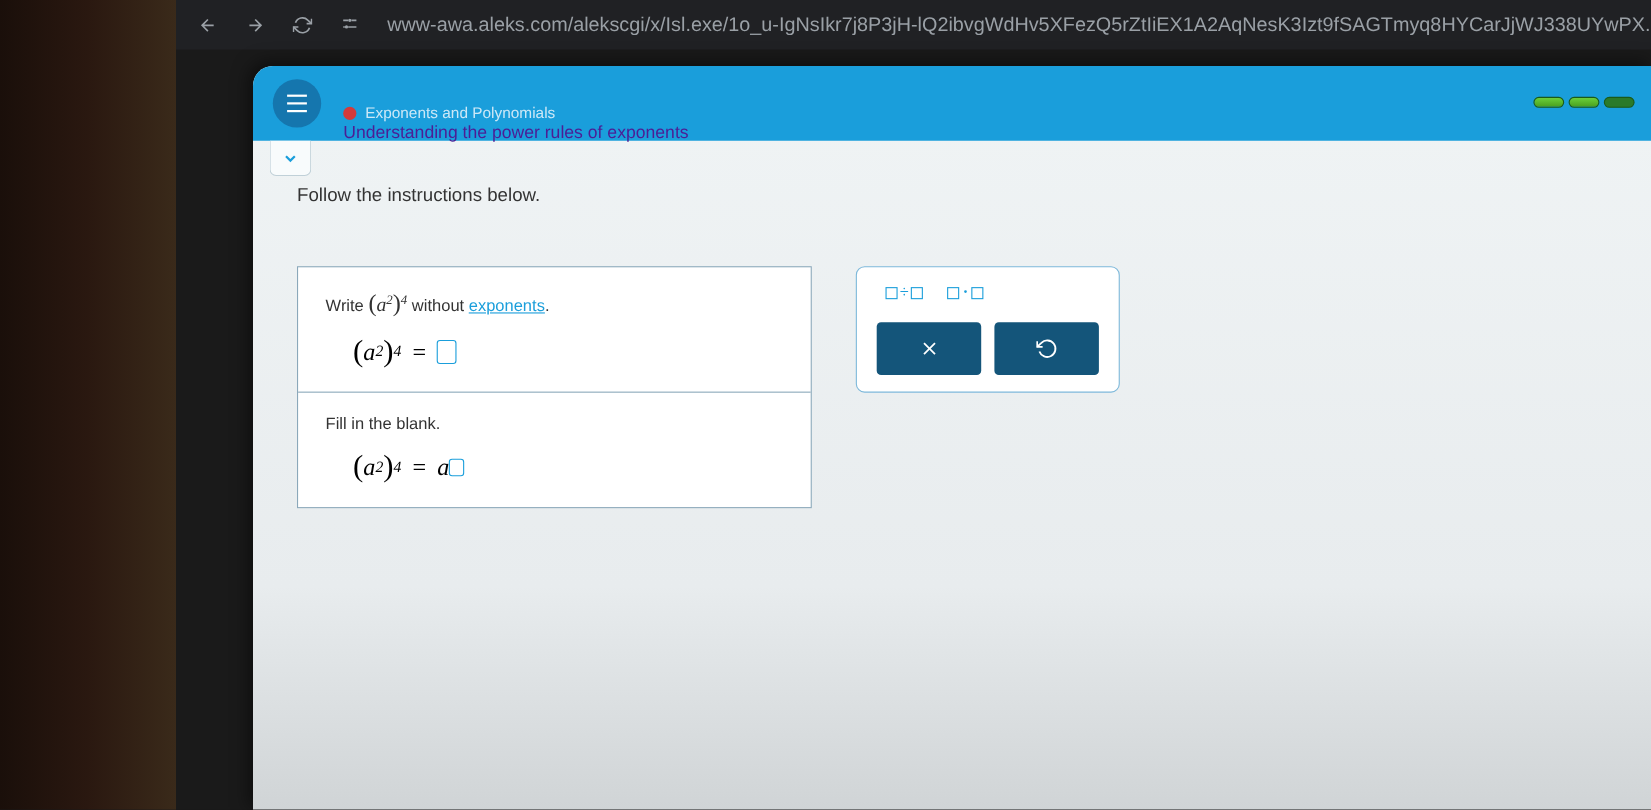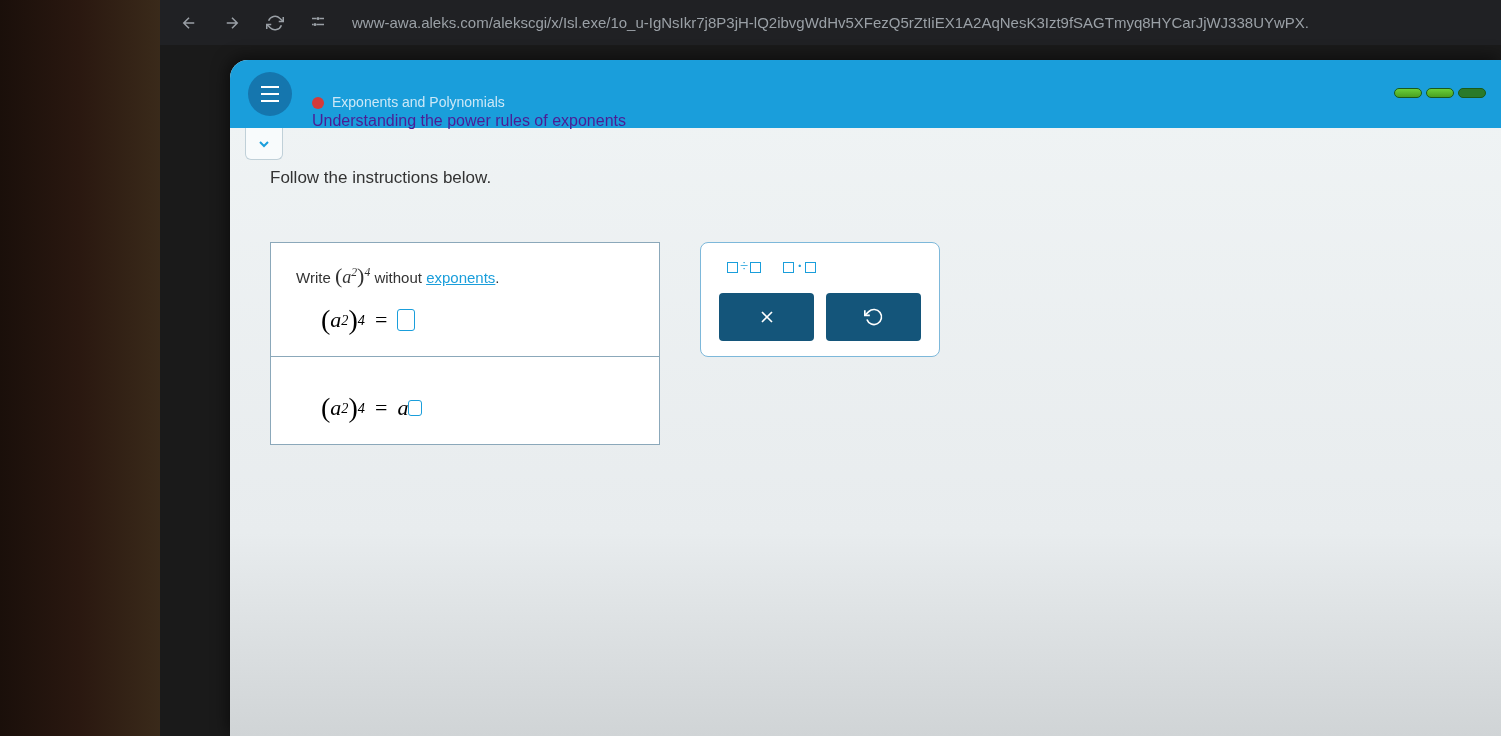--- a/index.html
+++ b/index.html
@@ -32,21 +32,21 @@
 }
 .nav-icon {
   color: #9aa0a6;
   font-size: 18px;
   cursor: pointer;
   display: inline-flex;
   align-items: center;
 }
 .url-text {
   color: #9aa0a6;
-  font-size: 15px;
+  font-size: 18px;
   white-space: nowrap;
 }
 .content-area {
   position: absolute;
   left: 230px;
   top: 60px;
   right: 0;
   bottom: 0;
   background: linear-gradient(to bottom, #f0f4f5 0%, #e8ecee 70%, #d0d4d6 100%);
   border-radius: 18px 0 0 0;
@@ -147,21 +147,21 @@
   margin-bottom: 54px;
 }
 .work-row {
   display: flex;
   gap: 40px;
   align-items: flex-start;
 }
 .problem-box {
   border: 1px solid #8ba8ba;
   background: #fff;
-  width: 390px;
+  width: 468px;
 }
 .problem-part {
   padding: 20px 25px;
   border-bottom: 1px solid #8ba8ba;
 }
 .problem-part:last-child { border-bottom: none; }
 .prompt-text {
   font-size: 15px;
   color: #333;
 }
@@ -313,20 +313,21 @@
             <span class="paren">(</span>
               <span>a</span>
               <span class="sup">2</span>
               <span class="paren">)</span>
               <span class="sup">4</span>
               <span class="eq">=</span>
               <span class="answer-box"></span>
           </div>
         </div>
         <div class="problem-part">
+          <div class="prompt-text">Fill in the blank.</div>
           <div class="math-expr">
             <span class="paren">(</span>
               <span>a</span>
               <span class="sup">2</span>
               <span class="paren">)</span>
               <span class="sup">4</span>
               <span class="eq">=</span>
               <span>a</span>
               <span class="answer-box small"></span>
           </div>

